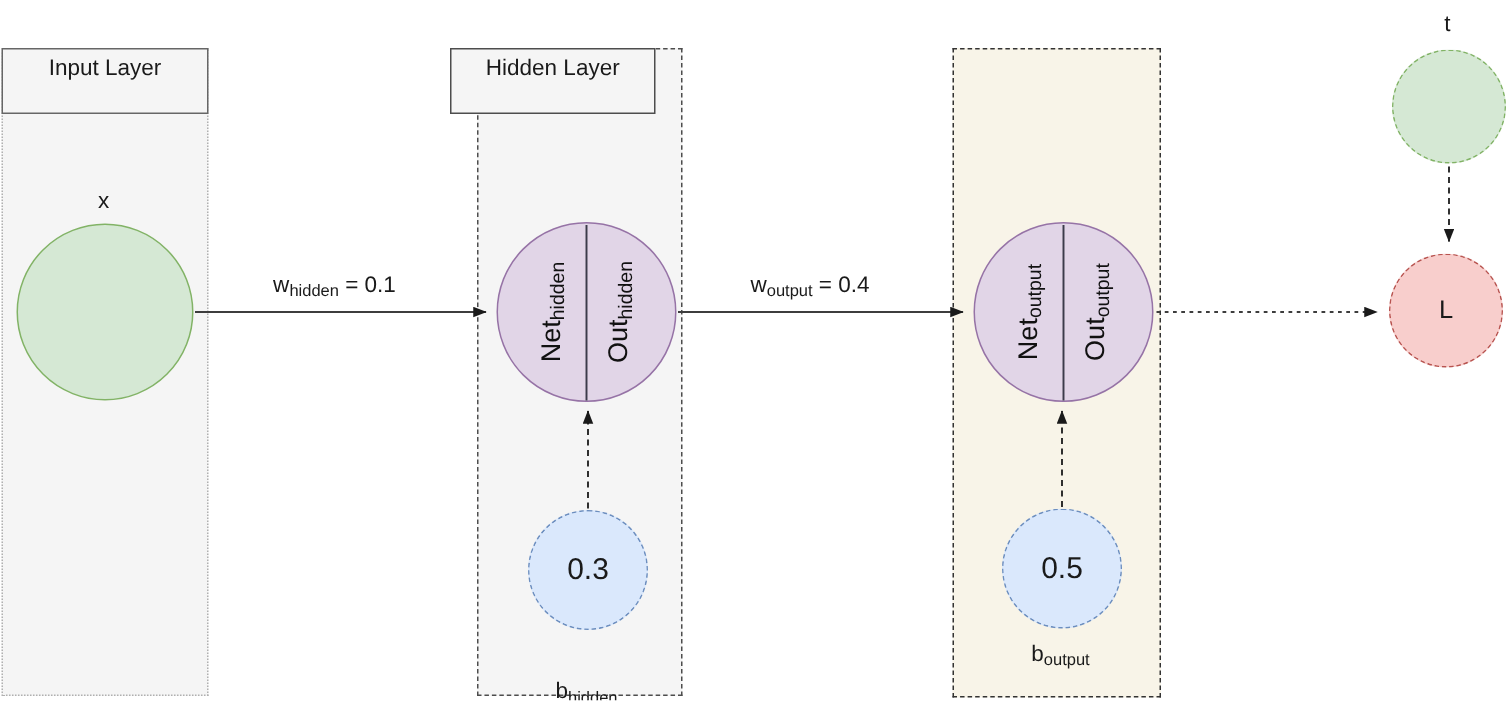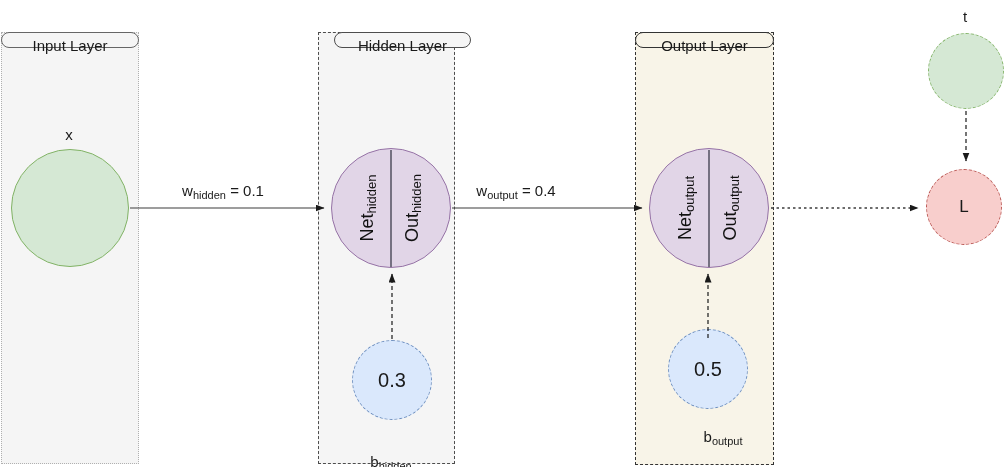--- a/index.html
+++ b/index.html
@@ -4,22 +4,22 @@
 <style>
   html,body{margin:0;padding:0;background:#ffffff;}
   body{font-family:"Liberation Sans","DejaVu Sans",sans-serif;color:#1a1a1a;}
   .canvas{position:relative;width:1007px;height:467px;background:#ffffff;overflow:hidden;}
 
   
   .layer{position:absolute;box-sizing:border-box;}
   .layer.gray{background:#f5f5f5;border:1px dashed #4d4d4d;}
   .layer.cream{background:#f8f4e8;border:1px dashed #333333;}
   .layer.dotted{border:1px dotted #b0b0b0;}
-  .layer-title{position:absolute;box-sizing:border-box;height:16px;line-height:26px;
-    text-align:center;font-size:15px;z-index:3;border-radius:11px;}
+  .layer-title{position:absolute;box-sizing:border-box;height:44px;line-height:26px;
+    text-align:center;font-size:15px;z-index:3;}
   .title-gray{background:#f5f5f5;border:1px solid #666666;}
   .title-gray2{background:#f5f5f5;border:1px solid #4d4d4d;}
   .title-cream{background:#f8f4e8;border:1px solid #333333;}
 
   
   .circle{position:absolute;border-radius:50%;box-sizing:border-box;z-index:2;
     display:flex;align-items:center;justify-content:center;}
   .node-input{width:118px;height:118px;background:#d5e8d4;border:1px solid #82b366;}
   .neuron{width:120px;height:120px;background:#e1d5e7;border:1px solid #9673a6;}
   .bias{width:80px;height:80px;background:#dae8fc;border:1px dashed #6c8ebf;font-size:20px;justify-content:center;}
@@ -39,28 +39,25 @@
 <body>
 
 <div class="canvas">
 
   <div class="layer gray dotted" style="left:1px;top:32px;width:138px;height:432px;background:#f5f5f5;"></div>
   <div class="layer-title title-gray" style="left:1px;top:32px;width:138px;">
     <span>Input Layer</span>
   </div>
 
   <div class="layer gray" style="left:318px;top:32px;width:137px;height:432px;"></div>
-  <div class="layer-title title-gray2" style="left:334px;top:32px;width:137px;">
+  <div class="layer-title title-gray2" style="left:300px;top:32px;width:137px;">
     <span>Hidden Layer</span>
   </div>
 
   <div class="layer cream" style="left:635px;top:32px;width:139px;height:433px;"></div>
-  <div class="layer-title title-cream" style="left:635px;top:32px;width:139px;">
-    <span>Output Layer</span>
-  </div>
 
   <div class="lbl" style="left:69px;top:134px;">x</div>
   <div class="circle node-input" style="left:11px;top:149px;"></div>
 
   <div class="lbl" style="left:223px;top:191px;">
     <span>w</span><span class="sub">hidden</span><span> = 0.1</span>
   </div>
 
   <div class="circle neuron" style="left:331px;top:148px;"></div>
   <div class="neuron-half" style="left:368px;top:208px;">
@@ -70,36 +67,36 @@
     <span>Out</span><span class="sub">hidden</span>
   </div>
 
   <div class="circle bias" style="left:352px;top:340px;">
     <span>0.3</span>
   </div>
   <div class="lbl" style="left:391px;top:462px;">
     <span>b</span><span class="sub">hidden</span>
   </div>
 
-  <div class="lbl" style="left:516px;top:191px;text-align:center;">
+  <div class="lbl" style="left:540px;top:191px;text-align:center;">
     <span>w</span><span class="sub">output</span><span> = 0.4</span>
   </div>
 
   <div class="circle neuron" style="left:649px;top:148px;"></div>
   <div class="neuron-half" style="left:686px;top:208px;">
     <span>Net</span><span class="sub">output</span>
   </div>
   <div class="neuron-half" style="left:731px;top:208px;">
     <span>Out</span><span class="sub">output</span>
   </div>
 
-  <div class="circle bias" style="left:668px;top:329px;">
+  <div class="circle bias" style="left:668px;top:339px;">
     <span>0.5</span>
   </div>
-  <div class="lbl" style="left:707px;top:437px;margin-left:16px;">
+  <div class="lbl" style="left:707px;top:437px;">
     <span>b</span><span class="sub">output</span>
   </div>
 
   <div class="lbl" style="left:965px;top:16px;">t</div>
   <div class="circle target" style="left:928px;top:33px;"></div>
 
   <div class="circle loss" style="left:926px;top:169px;">
     <span>L</span>
   </div>
 

